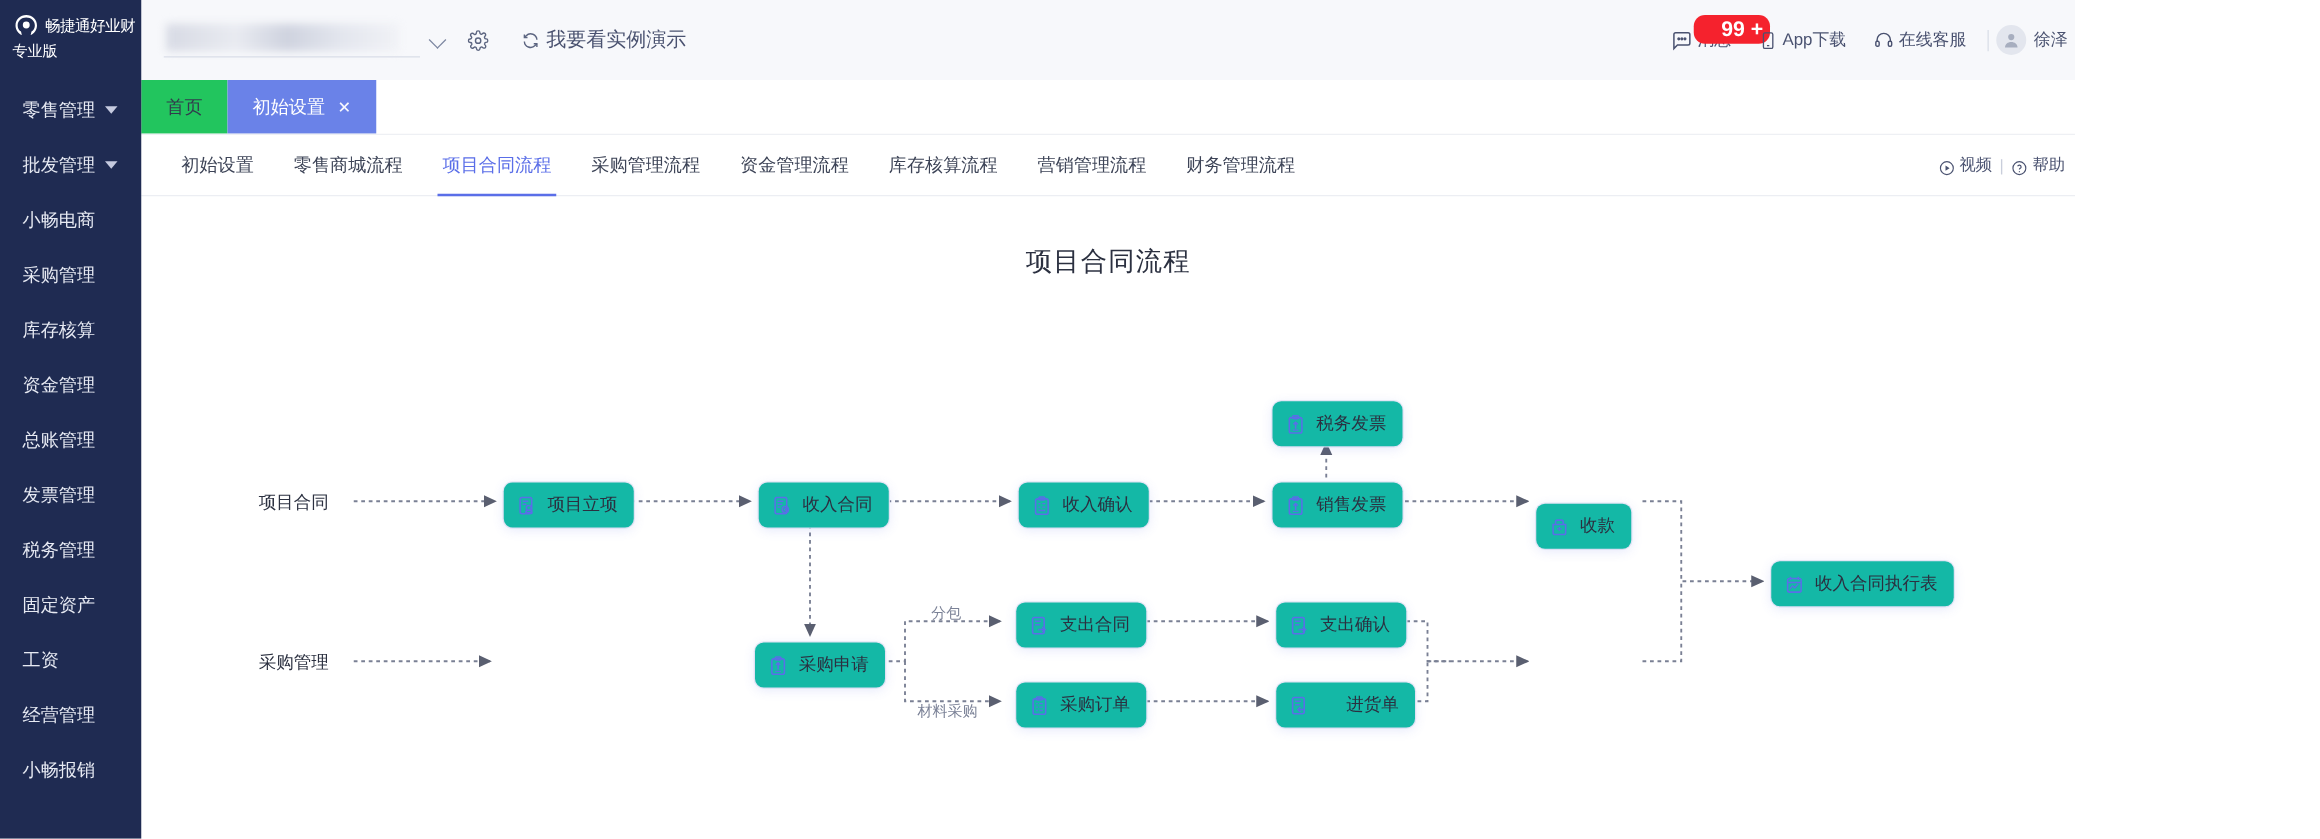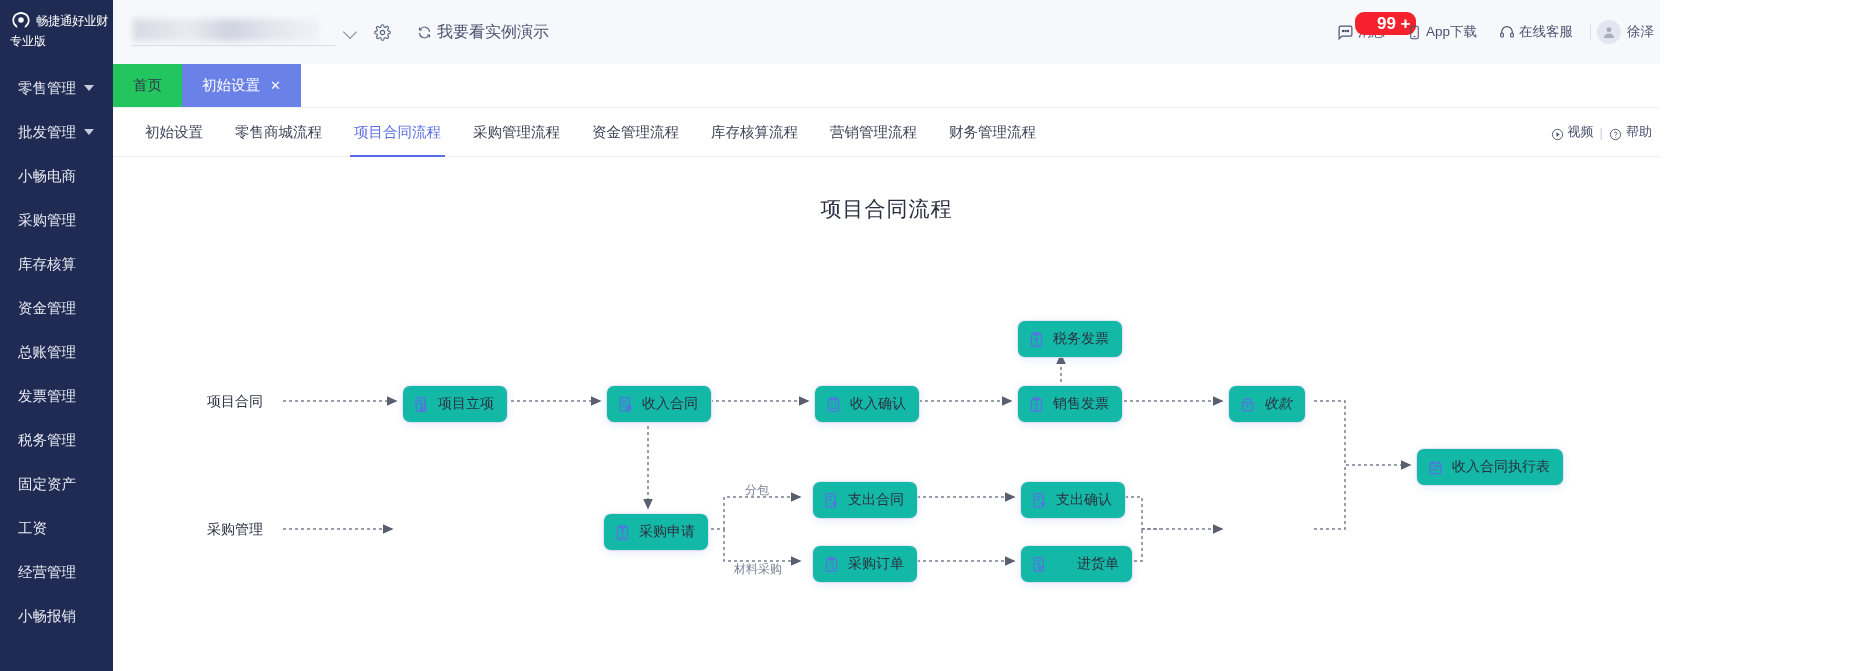--- a/index.html
+++ b/index.html
@@ -416,21 +416,21 @@
             </div>
             <div class="node" style="left: 905px; top: 191px;">
               <svg class="nicon" viewBox="0 0 21 22">
                 <rect x="4" y="4" width="13" height="16" rx="2" fill="none" stroke="#5a6ee8" stroke-width="1.6"></rect>
                 <rect x="7.5" y="2" width="6" height="3.2" rx="1" fill="none" stroke="#5a6ee8" stroke-width="1.6"></rect>
                 <path d="M10.5 15.5V8.8M8.3 11l2.2-2.2 2.2 2.2" fill="none" stroke="#5a6ee8" stroke-width="1.6"></path>
                 <line x1="7.5" y1="17" x2="13.5" y2="17" stroke="#5a6ee8" stroke-width="1.4"></line>
               </svg>
               <span>销售发票</span>
             </div>
-            <div class="node" style="left: 1116px; top: 191px; font-style: italic;">
+            <div class="node" style="left: 1116px; top: 208px;">
               <svg class="nicon" viewBox="0 0 21 22">
                 <path d="M4 8.5h13v8.5a2 2 0 0 1-2 2H6a2 2 0 0 1-2-2z" fill="none" stroke="#5a6ee8" stroke-width="1.6"></path>
                 <path d="M6.5 8.5V6a2 2 0 0 1 2-2h4a2 2 0 0 1 2 2v2.5" fill="none" stroke="#5a6ee8" stroke-width="1.6"></path>
                 <path d="M8 13h5M10.5 11v4" stroke="#5a6ee8" stroke-width="1.3"></path>
               </svg>
               <span>收款</span>
             </div>
             <div class="node" style="left: 1304px; top: 254px;">
               <svg class="nicon" viewBox="0 0 21 22">
                 <rect x="3.5" y="5" width="14" height="14" rx="2" fill="none" stroke="#5a6ee8" stroke-width="1.6"></rect>

